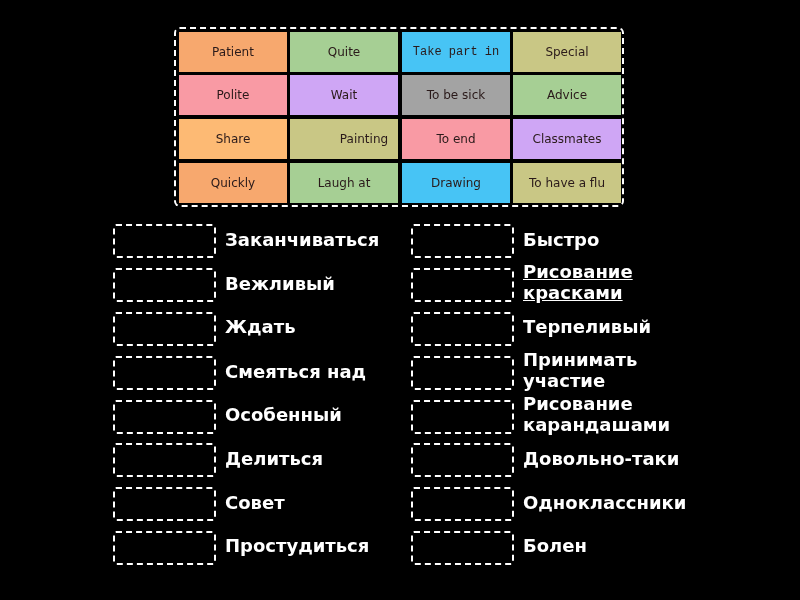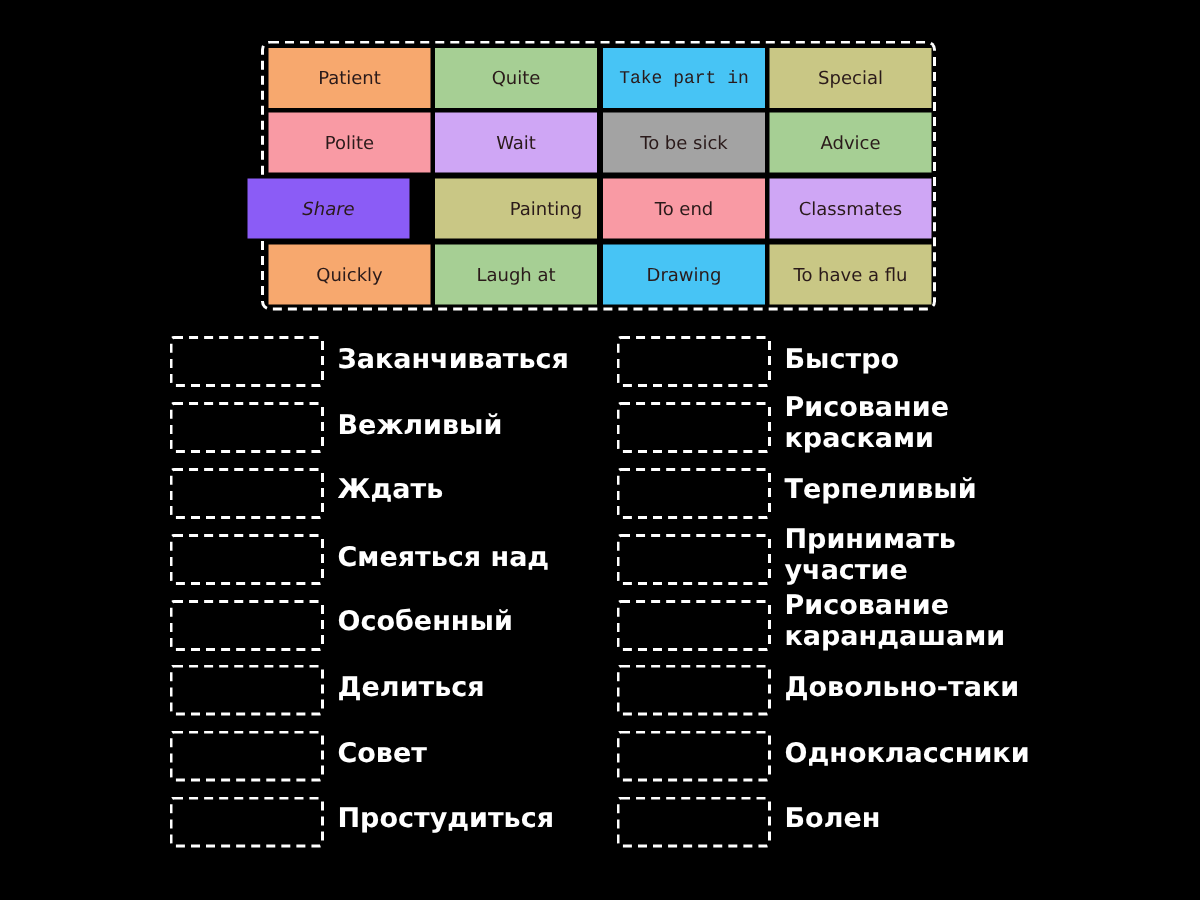--- a/index.html
+++ b/index.html
@@ -35,21 +35,21 @@
 <div class="tile" style="left: 179px; top: 32px; background: rgb(247, 168, 110);">Patient</div>
 <div class="tile" style="left: 290px; top: 32px; background: rgb(166, 207, 148);">Quite</div>
 <div class="tile" style="left: 402px; top: 32px; background: rgb(71, 196, 245); font-family: Liberation Mono, monospace;">Take part in</div>
 <div class="tile" style="left: 513px; top: 32px; background: rgb(201, 199, 133);">Special</div>
 
 <div class="tile" style="left: 179px; top: 75px; background: rgb(249, 154, 164);">Polite</div>
 <div class="tile" style="left: 290px; top: 75px; background: rgb(207, 166, 245);">Wait</div>
 <div class="tile" style="left: 402px; top: 75px; background: #a3a3a3;">To be sick</div>
 <div class="tile" style="left: 513px; top: 75px; background: rgb(166, 207, 148);">Advice</div>
 
-<div class="tile" style="left: 165px; top: 119px; background: #8b5cf6; font-style: italic;">Share</div>
+<div class="tile" style="left: 179px; top: 119px; background: #fdba74;">Share</div>
 <div class="tile" style="left: 290px; top: 119px; background: rgb(201, 199, 133); padding-left: 40px;">Painting</div>
 <div class="tile" style="left: 402px; top: 119px; background: rgb(249, 154, 164);">To end</div>
 <div class="tile" style="left: 513px; top: 119px; background: rgb(207, 166, 245);">Classmates</div>
 
 <div class="tile" style="left: 179px; top: 163px; background: rgb(247, 168, 110);">Quickly</div>
 <div class="tile" style="left: 290px; top: 163px; background: rgb(166, 207, 148);">Laugh at</div>
 <div class="tile" style="left: 402px; top: 163px; background: rgb(71, 196, 245);">Drawing</div>
 <div class="tile" style="left: 513px; top: 163px; background: rgb(201, 199, 133);">To have a flu</div>
 
 <div class="slot" style="left:113px;top:224px;"></div>
@@ -73,21 +73,21 @@
 <div class="slot" style="left:113px;top:487px;"></div>
 <div class="label" style="left:225px;top:480px;">Совет</div>
 
 <div class="slot" style="left:113px;top:531px;"></div>
 <div class="label" style="left:225px;top:523px;text-align:center;">Простудиться</div>
 
 <div class="slot" style="left:411px;top:224px;"></div>
 <div class="label" style="left:523px;top:217px;">Быстро</div>
 
 <div class="slot" style="left:411px;top:268px;"></div>
-<div class="label" style="left:523px;top:260px;width:130px;">Рисование красками</div>
+<div class="label" style="left:523px;top:260px;width:130px;text-decoration:underline;">Рисование красками</div>
 
 <div class="slot" style="left:411px;top:312px;"></div>
 <div class="label" style="left:523px;top:304px;">Терпеливый</div>
 
 <div class="slot" style="left:411px;top:356px;"></div>
 <div class="label" style="left:523px;top:348px;width:130px;">Принимать участие</div>
 
 <div class="slot" style="left:411px;top:400px;"></div>
 <div class="label" style="left:523px;top:392px;width:160px;">Рисование карандашами</div>
 

